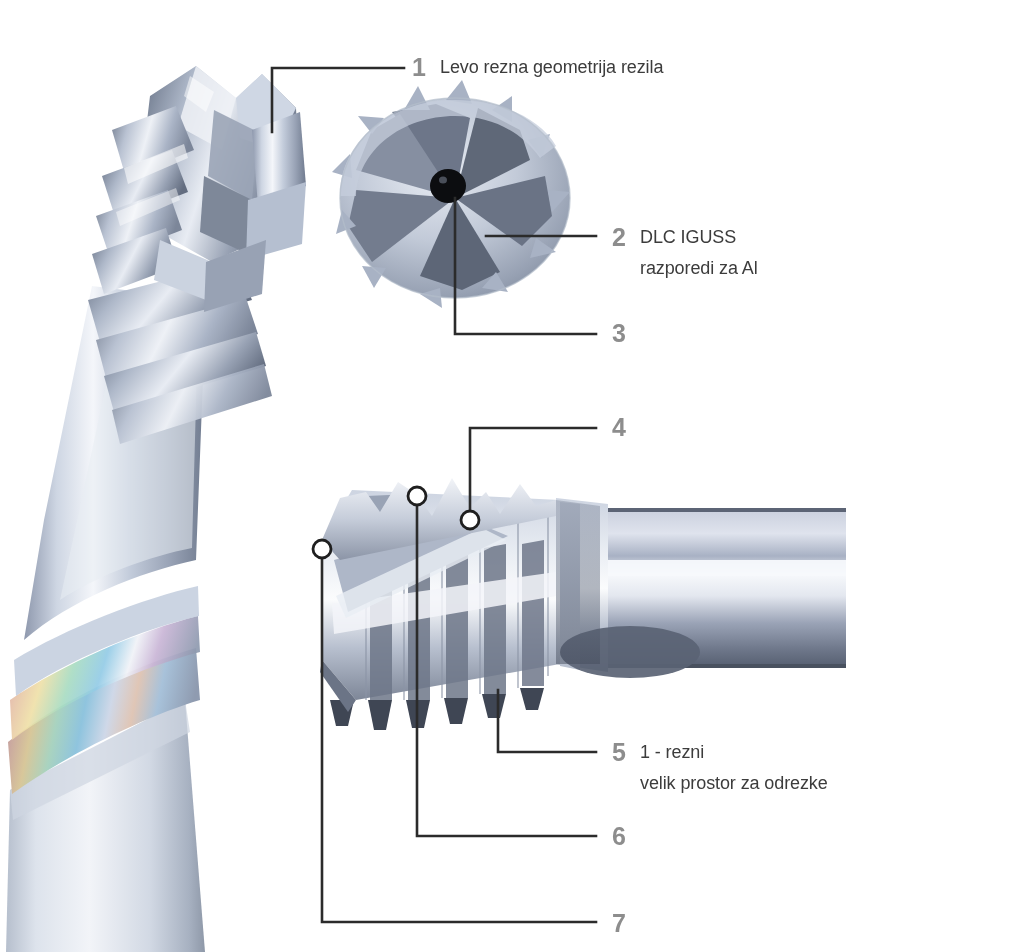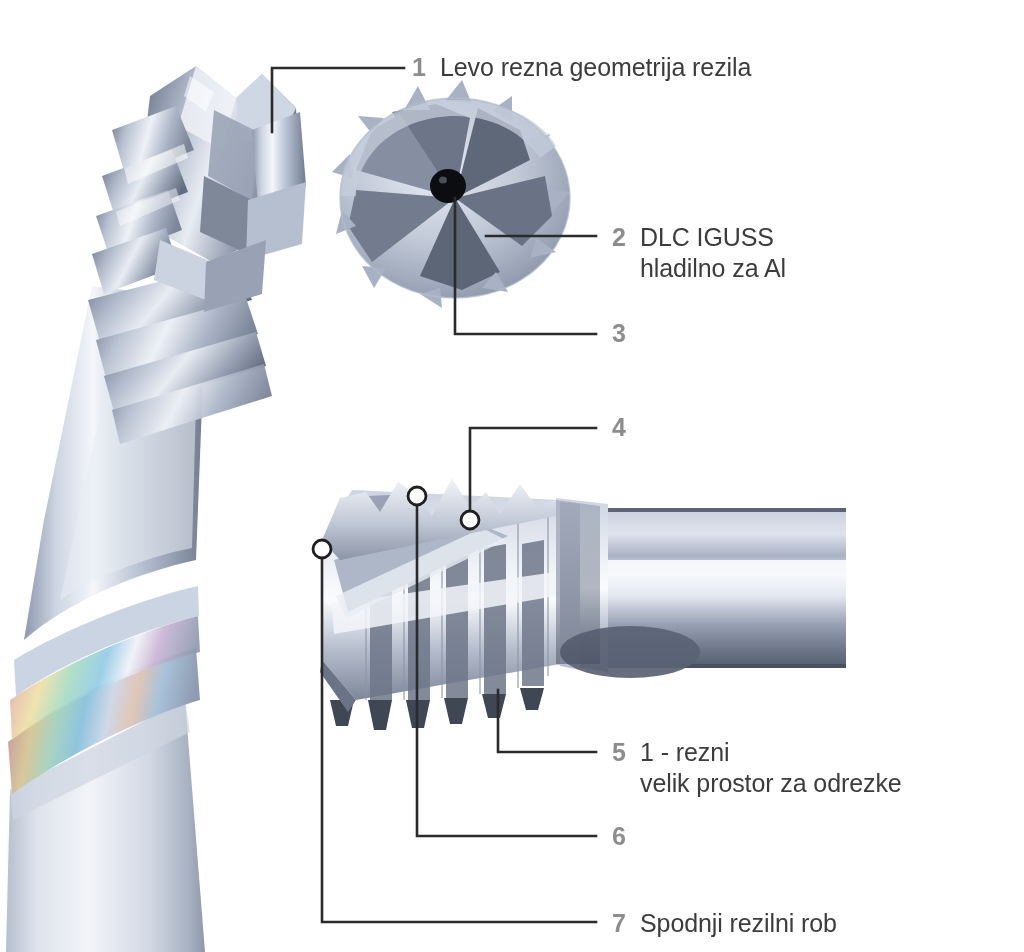--- a/index.html
+++ b/index.html
@@ -3,21 +3,21 @@
 <meta charset="utf-8">
 <style>
   html,body{margin:0;padding:0;background:#ffffff;}
   body{width:1024px;height:952px;overflow:hidden;
        font-family:"Liberation Sans","DejaVu Sans",sans-serif;}
   #stage{position:relative;width:1024px;height:952px;background:#fff;}
   #art{position:absolute;left:0;top:0;width:1024px;height:952px;}
   .callout{position:absolute;display:flex;align-items:flex-start;}
   .cnum{color:#8d8d8d;font-weight:bold;font-size:25px;line-height:30px;
         width:26px;text-align:right;flex:none;}
-  .ctext{color:#3c3c3c;font-size:25px;line-height:31px;margin-left:14px;
+  .ctext{color:#3c3c3c;font-size:18px;line-height:31px;margin-left:14px;
          white-space:pre-line;letter-spacing:-0.1px;}
   #c1{left:400px;top:52px;}
   #c2{left:600px;top:222px;}
   #c3{left:600px;top:318px;}
   #c4{left:600px;top:412px;}
   #c5{left:600px;top:737px;}
   #c6{left:600px;top:821px;}
   #c7{left:600px;top:908px;}
 </style>
 </head>
@@ -246,34 +246,33 @@
     </g>
   </svg>
 
   <div class="callout" id="c1">
     <span class="cnum">1</span>
     <span class="ctext">Levo rezna geometrija rezila</span>
   </div>
   <div class="callout" id="c2">
     <span class="cnum">2</span>
     <span class="ctext">DLC IGUSS
-hladilno za Al</span>
+razporedi za Al</span>
   </div>
   <div class="callout" id="c3">
     <span class="cnum">3</span>
   </div>
   <div class="callout" id="c4">
     <span class="cnum">4</span>
   </div>
   <div class="callout" id="c5">
     <span class="cnum">5</span>
     <span class="ctext">1 - rezni
 velik prostor za odrezke</span>
   </div>
   <div class="callout" id="c6">
     <span class="cnum">6</span>
   </div>
   <div class="callout" id="c7">
     <span class="cnum">7</span>
-    <span class="ctext">Spodnji rezilni rob</span>
   </div>
 
 </div>
 
 </body></html>

